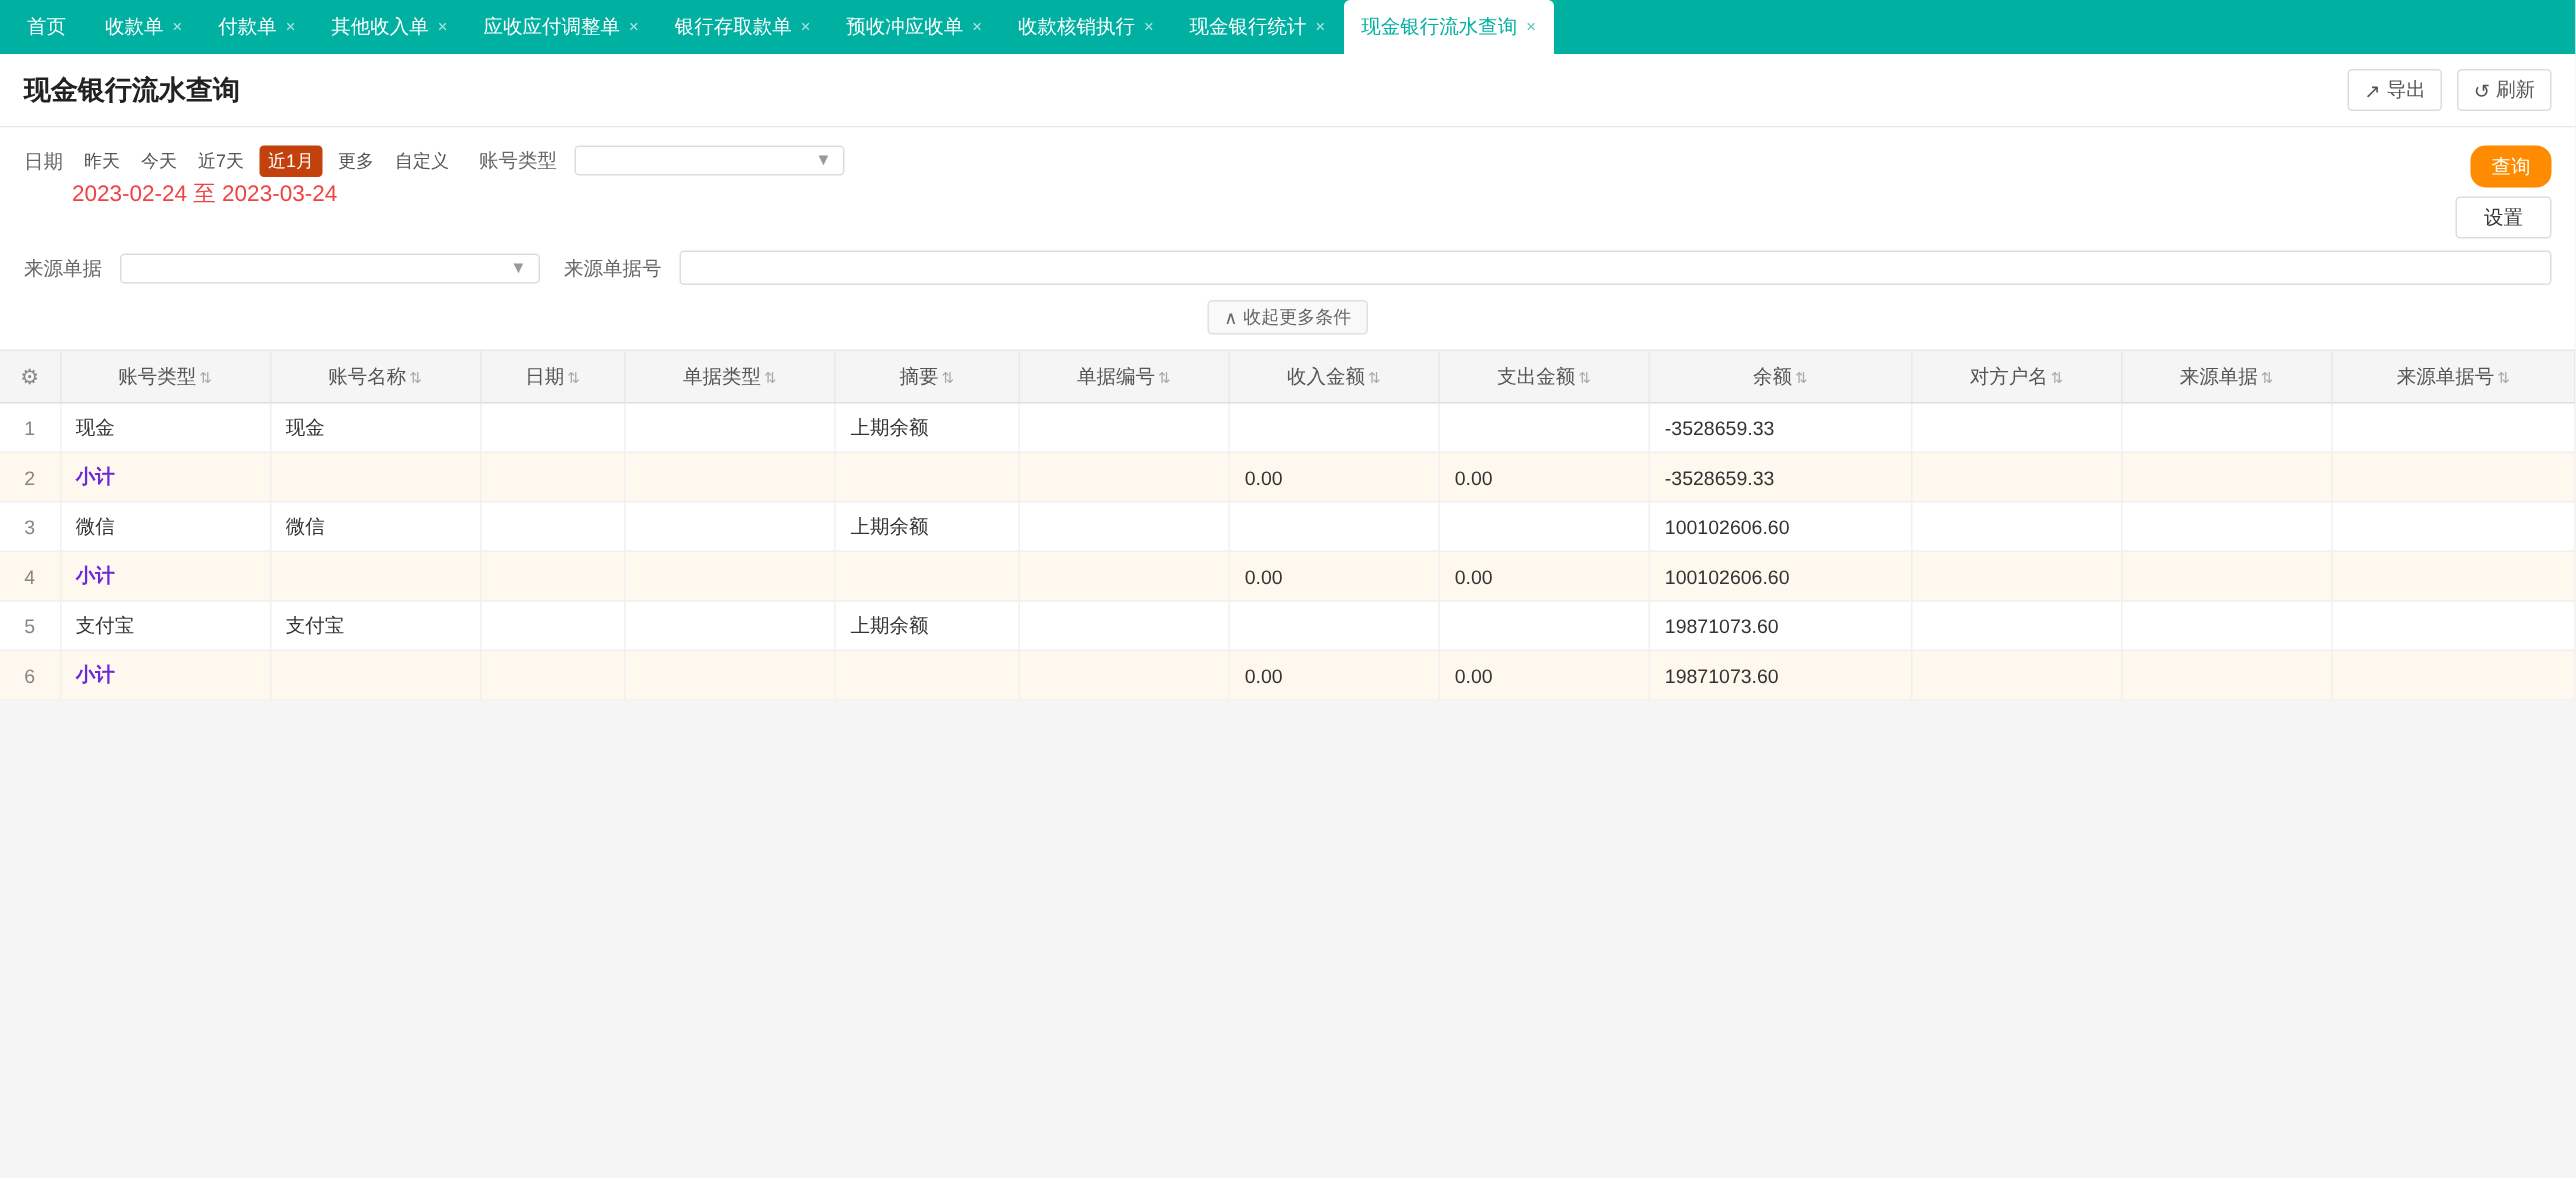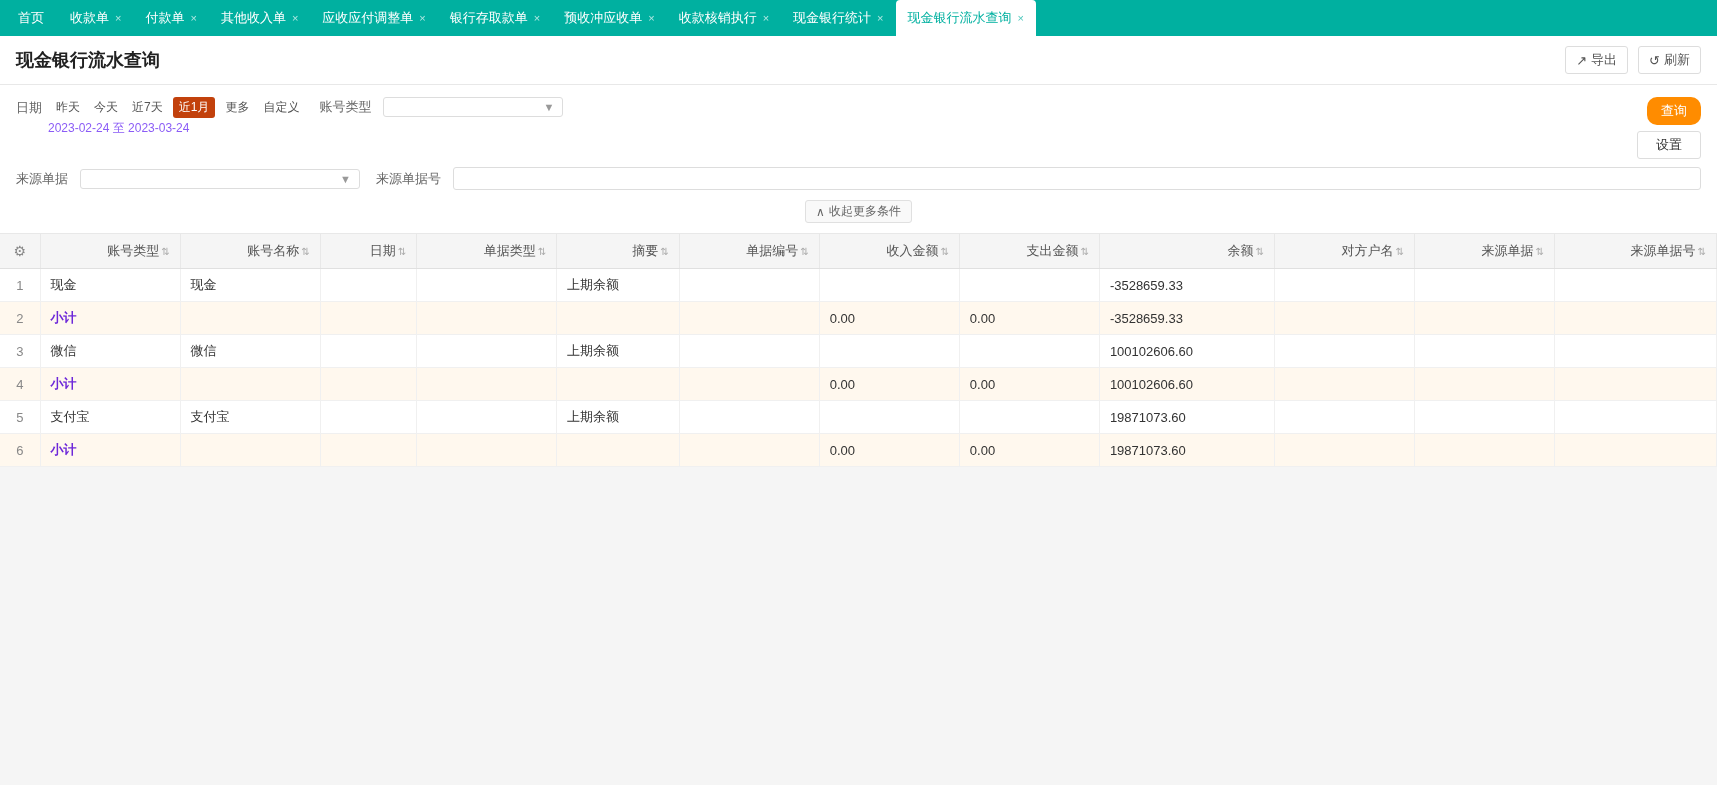--- a/index.html
+++ b/index.html
@@ -101,22 +101,22 @@
       cursor: pointer;
       padding: 2px 4px;
     }
     .date-opt.active {
       background: #c2410c;
       color: #fff;
       border-radius: 3px;
       padding: 2px 6px;
     }
     .date-range {
-      font-size: 12px;
-      color: #8b5cf6;
+      font-size: 15px;
+      color: #ef4444;
       margin-left: 4px;
     }
     .filter-select {
       display: flex;
       align-items: center;
       border: 1px solid #ddd;
       border-radius: 3px;
       padding: 3px 8px;
       min-width: 160px;
       background: #fff;
@@ -191,21 +191,21 @@
     table {
       width: 100%;
       border-collapse: collapse;
       font-size: 13px;
     }
     thead tr {
       background: #f5f5f5;
     }
     thead th {
       padding: 8px 10px;
-      text-align: right;
+      text-align: center;
       border-bottom: 1px solid #e0e0e0;
       border-right: 1px solid #e8e8e8;
       color: #555;
       font-weight: normal;
       white-space: nowrap;
     }
     thead th .sort-icon {
       color: #aaa;
       font-size: 10px;
       margin-left: 2px;

